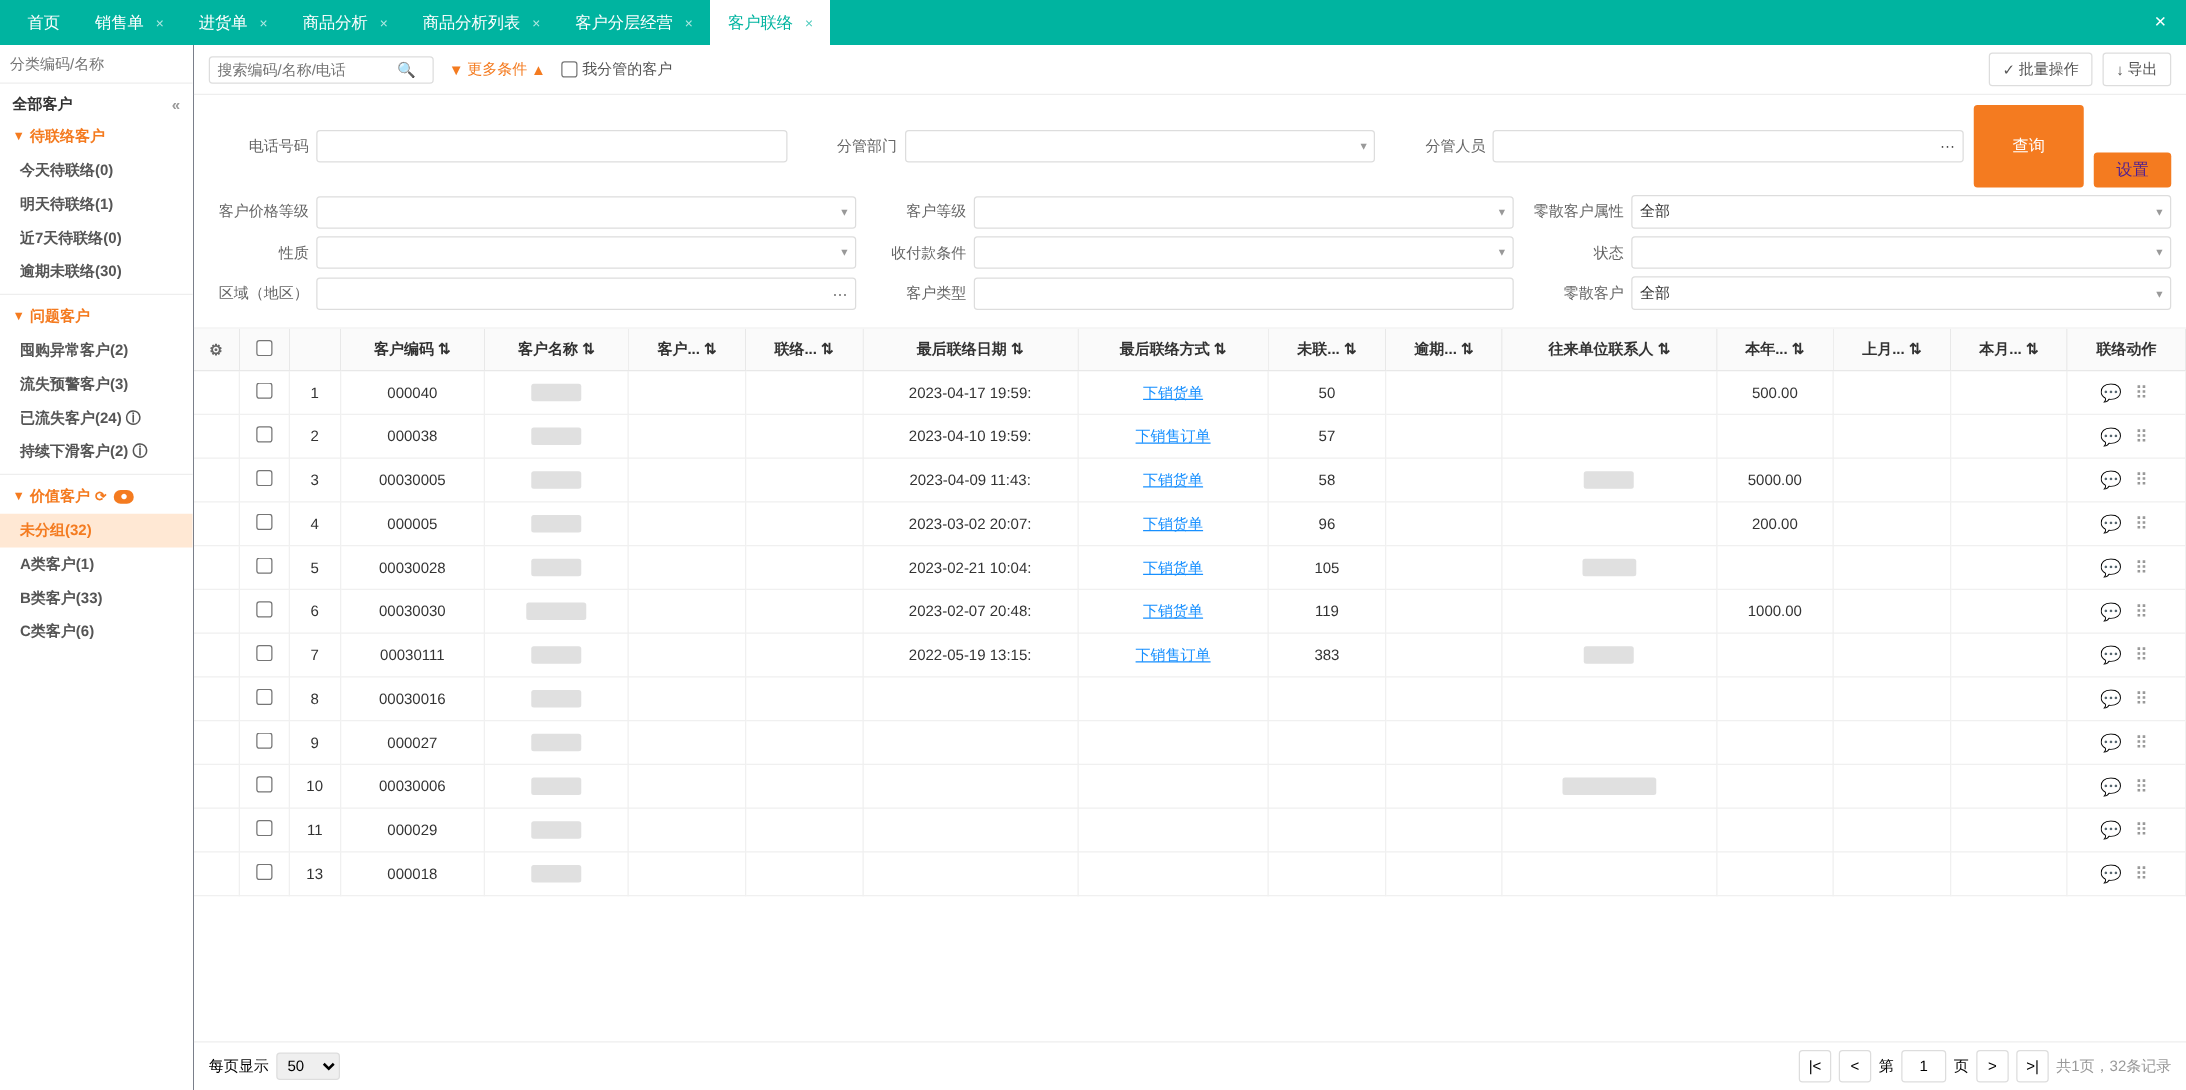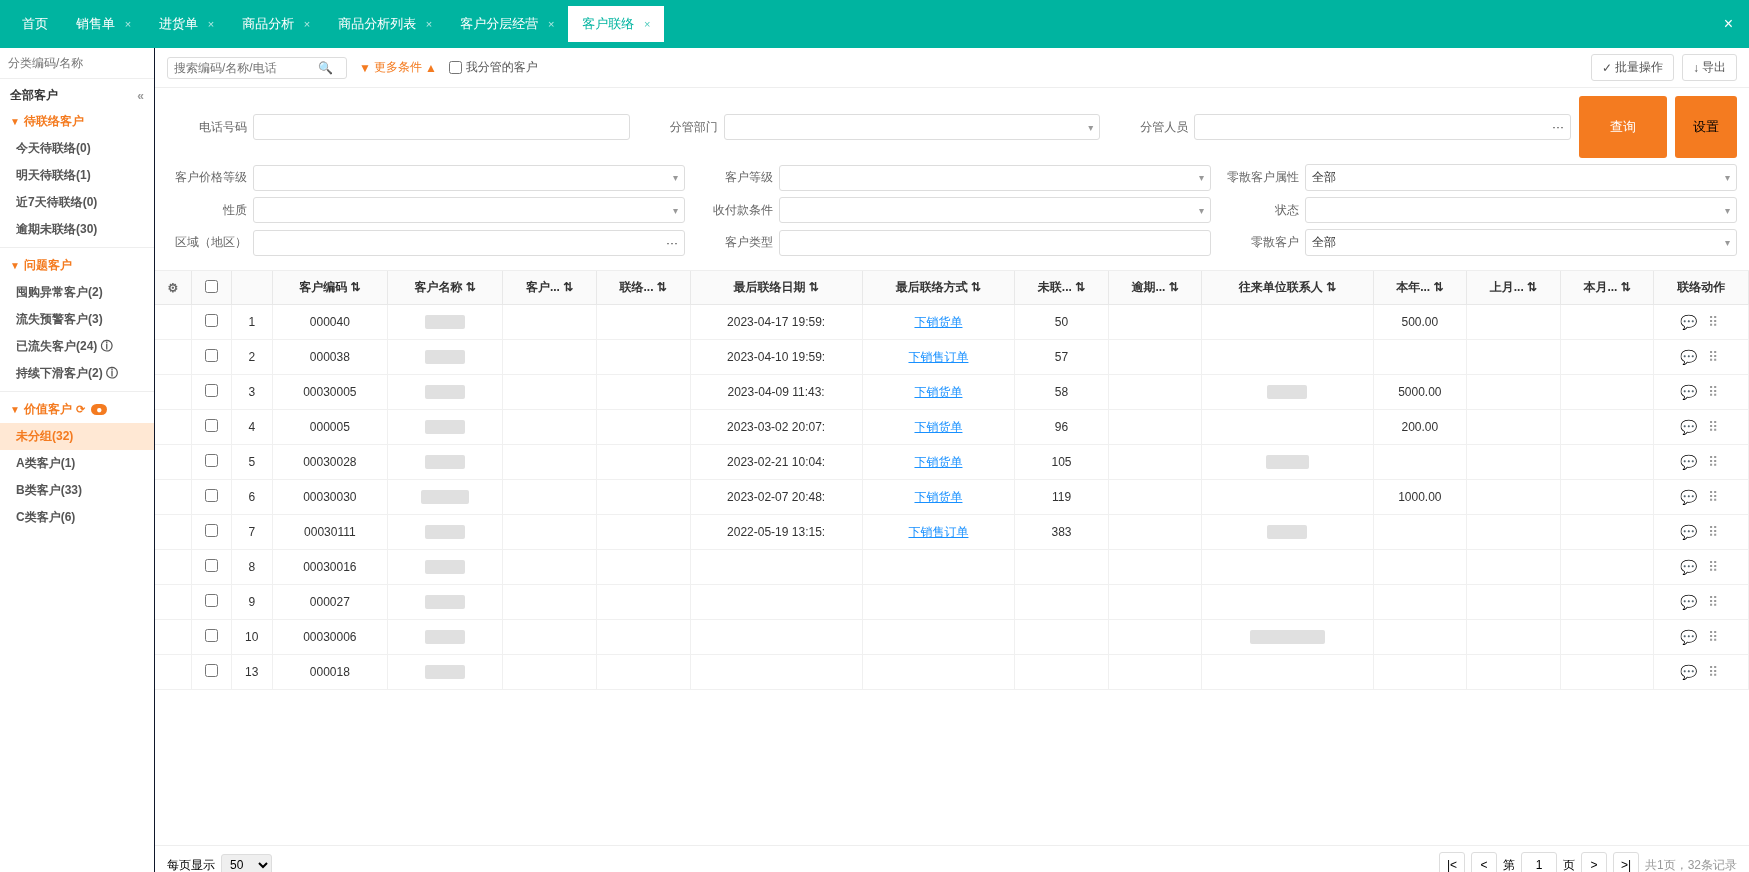--- a/index.html
+++ b/index.html
@@ -3,21 +3,21 @@
   <meta charset="utf-8">
   <style>
     * { box-sizing: border-box; margin: 0; padding: 0; font-family: 'Microsoft YaHei', Arial, sans-serif; font-size: 12px; }
     body { background: #f5f5f5; overflow: hidden; }
 
     
     .top-nav {
       display: flex;
       align-items: center;
       background: #00b4a0;
-      height: 48px;
+      height: 36px;
       padding: 0 8px;
       gap: 0;
     }
     .top-nav .nav-item {
       color: #fff;
       padding: 0 14px;
       height: 36px;
       line-height: 36px;
       cursor: pointer;
       white-space: nowrap;
@@ -205,26 +205,27 @@
       background: #f47b20;
       color: #fff;
       border: none;
       padding: 5px 31px;
       border-radius: 3px;
       cursor: pointer;
       font-size: 13px;
     }
     .btn-reset {
       background: #f47b20;
-      color: #000000;
+      color: #4c1d95;
       border: none;
-      padding: 22px 18px;
+      padding: 5px 18px;
       border-radius: 3px;
       cursor: pointer;
       font-size: 13px;
+      margin-top: 38px;
     }
 
     
     .table-area {
       flex: 1;
       overflow: auto;
       background: #fff;
       margin: 0;
     }
     table {
@@ -775,20 +776,43 @@
             <td></td>
             <td></td>
             <td>
               <div class="action-icons">
                 <span class="action-icon">💬</span>
                 <span class="action-icon">⠿</span>
               </div>
             </td>
           </tr>
 
+          <tr>
+            <td></td>
+            <td><input type="checkbox" style=""></td>
+            <td>11</td>
+            <td>000029</td>
+            <td><span class="blurred">扎名</span></td>
+            <td></td>
+            <td></td>
+            <td></td>
+            <td></td>
+            <td></td>
+            <td></td>
+            <td></td>
+            <td></td>
+            <td></td>
+            <td></td>
+            <td>
+              <div class="action-icons">
+                <span class="action-icon">💬</span>
+                <span class="action-icon">⠿</span>
+              </div>
+            </td>
+          </tr>
 
 
           <tr>
             <td></td>
             <td><input type="checkbox" style=""></td>
             <td>13</td>
             <td>000018</td>
             <td><span class="blurred">名称</span></td>
             <td></td>
             <td></td>

